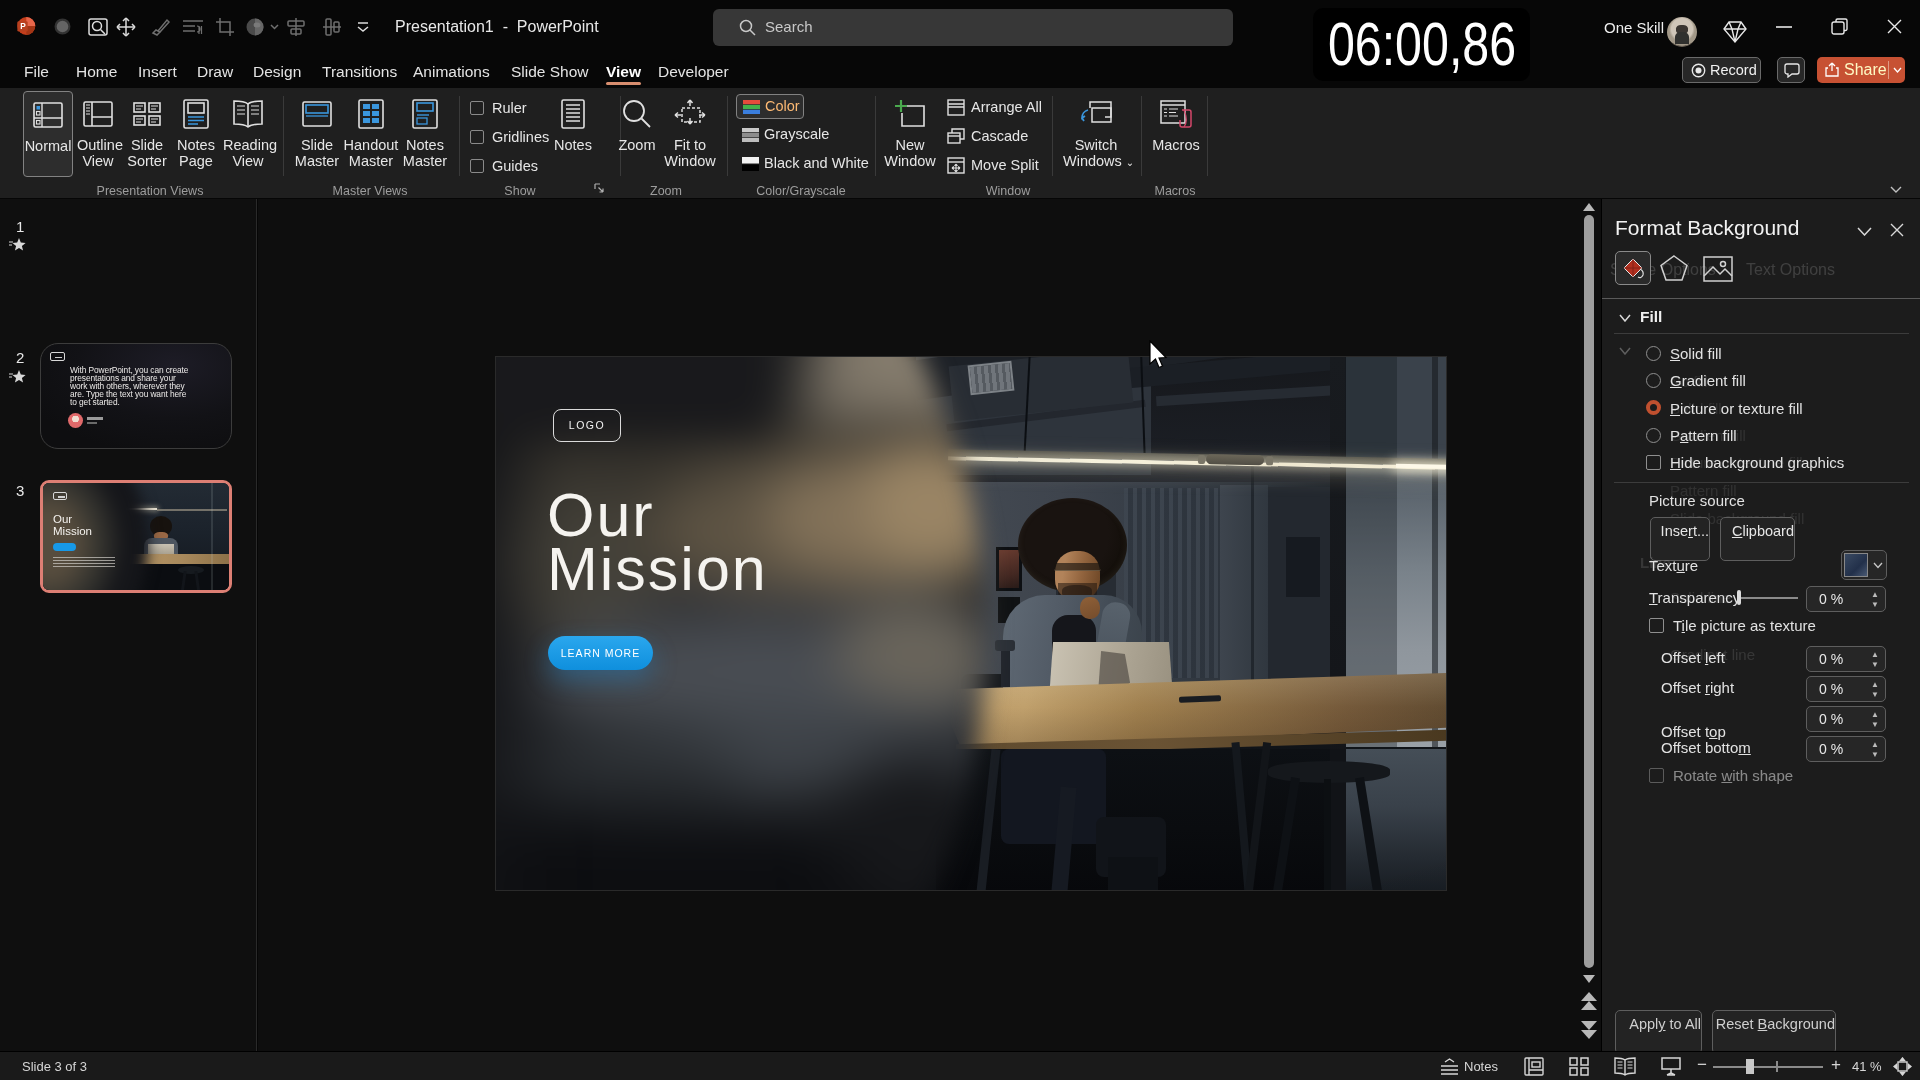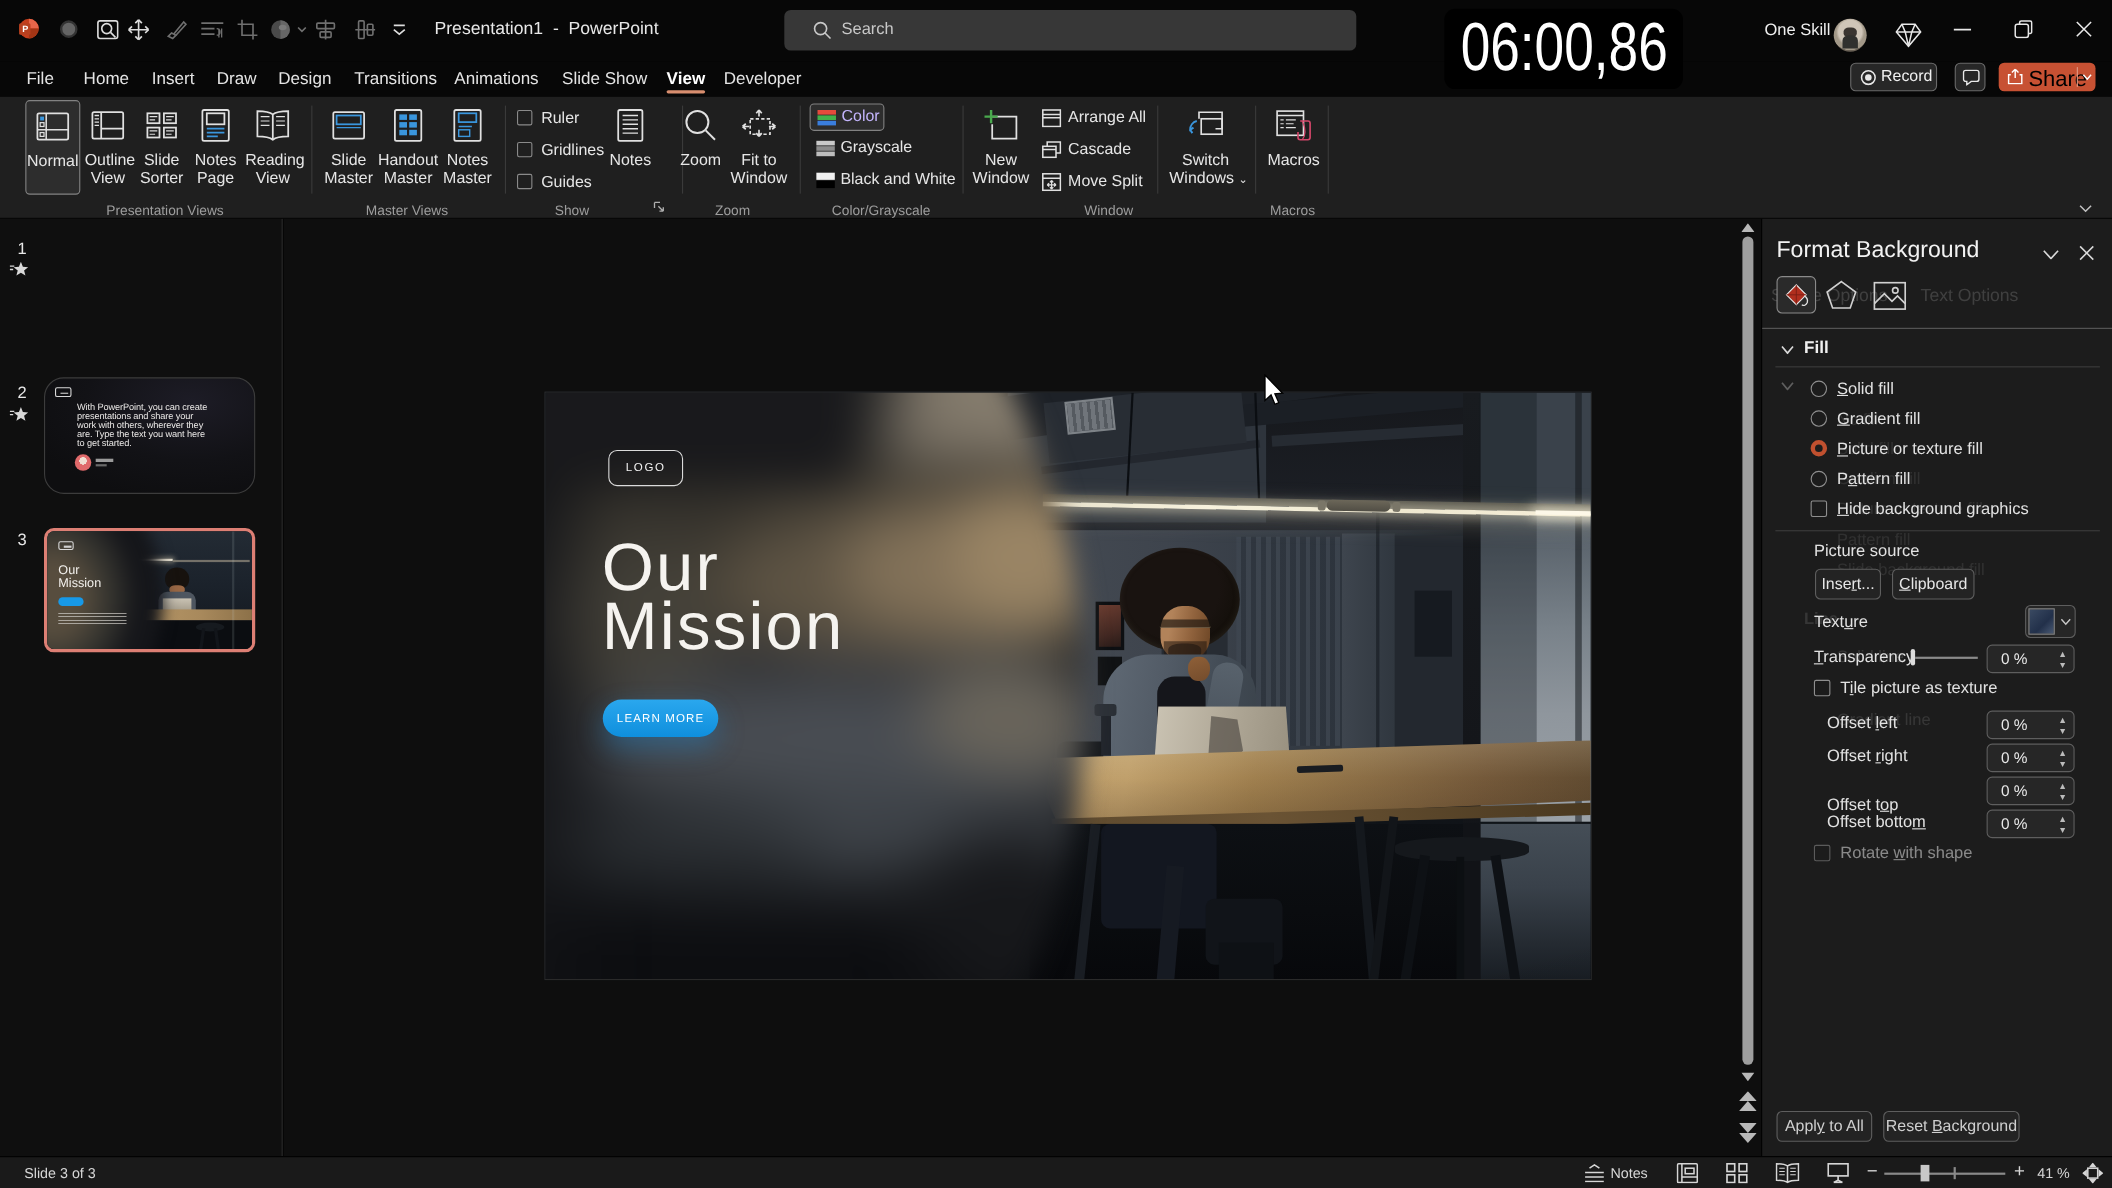--- a/index.html
+++ b/index.html
@@ -45,21 +45,21 @@
 
 
 #rightpanel { position:absolute; left:1601px; top:199px; width:319px; height:852px; background:#1c1c1c; border-left:1px solid #000;padding-left:16px; }
 .rp-radio { position:absolute; width:15px; height:15px; border:1.5px solid #8f8f8f; border-radius:50%; background:transparent; }
 .rp-radio.sel { border:4px solid #c0502f; }
 .rp-check { position:absolute; width:15px; height:15px; border:1px solid #8f8f8f; border-radius:2px; }
 .rp-label { position:absolute; color:#e2e2e2; font-size:15px; }
 .spinbox { position:absolute; width:80px; height:26px; background:#262626; border:1px solid #5e5e5e; border-radius:5px; color:#e8e8e8; font-size:14px; }
 .spinbox .val { position:absolute; left:12px; top:4px; }
 .spinbox .arr { position:absolute; right:6px; font-size:8px; color:#bbb; line-height:8px; }
-.rp-btn { position:absolute; height:28px; background:#232323; border:1px solid #5e5e5e; border-radius:5px; color:#e6e6e6; font-size:14.5px; text-align:center; }
+.rp-btn { position:absolute; height:44px; background:#232323; border:1px solid #5e5e5e; border-radius:5px; color:#e6e6e6; font-size:14.5px; text-align:right; }
 
 
 #statusbar { position:absolute; left:0; top:1051px; width:1920px; height:29px; background:#1a1a1a; border-top:1px solid #000; color:#d6d6d6; font-size:13px; }
 </style>
 </head>
 <body>
 <div id="app">
   <div id="titlebar">
 
     <svg class="qicon" style="left:16px;top:15px" width="22" height="22" viewBox="0 0 32 32">
@@ -164,21 +164,21 @@
     <div style="position:absolute;left:1777px;top:57px;width:28px;height:26px;background:#272727;border:1px solid #6a6a6a;border-radius:5px;z-index:20">
       <svg style="position:absolute;left:6px;top:5px" width="16" height="15" viewBox="0 0 16 15" fill="none" stroke="#e8e8e8" stroke-width="1.3">
           <path d="M1 3 a2 2 0 0 1 2-2 H13 a2 2 0 0 1 2 2 V9 a2 2 0 0 1 -2 2 H8 L4 14 V11 H3 a2 2 0 0 1 -2-2 Z"></path>
         </svg>
     </div>
     <div style="position:absolute;left:1817px;top:57px;width:88px;height:26px;background:#c75133;border-radius:5px;z-index:20">
       <svg style="position:absolute;left:7px;top:5px" width="16" height="15" viewBox="0 0 16 15" fill="none" stroke="#fff" stroke-width="1.3">
           <path d="M8 9 V1 M8 1 L5 4 M8 1 L11 4"></path>
           <path d="M4 6 H2 V14 H14 V6 H12"></path>
         </svg>
-      <span style="position:absolute;left:27px;top:4px;color:#000000;font-size:20px">Share</span>
+      <span style="position:absolute;left:27px;top:4px;color:#fef9c3;font-size:16px">Share</span>
       <div style="position:absolute;left:71px;top:4px;width:1px;height:18px;background:#e09a85"></div>
       <svg style="position:absolute;left:76px;top:10px" width="9" height="7" viewBox="0 0 9 7" fill="none" stroke="#fff" stroke-width="1.3">
           <path d="M1 1 L4.5 5 L8 1"></path>
         </svg>
     </div>
   </div>
   <div id="tabrow">
     <span class="tab" style="left:24px">File</span>
     <span class="tab" style="left:76px">Home</span>
     <span class="tab" style="left:138px">Insert</span>
@@ -306,21 +306,21 @@
     </div>
     <div class="rgsep" style="left:727px"></div>
     <div class="rglabel" style="left:606px;width:120px">Zoom</div>
 
     <div style="position:absolute;left:736px;top:6px;width:68px;height:25px;border:1px solid #828282;border-radius:4px;background:#2d2d2d">
       <svg style="position:absolute;left:6px;top:4px" width="17" height="16" viewBox="0 0 17 16">
         <rect x="0" y="1" width="17" height="4.2" fill="#e54b3c"></rect>
           <rect x="0" y="5.9" width="17" height="4.2" fill="#43b14b"></rect>
           <rect x="0" y="10.8" width="17" height="4.2" fill="#3a7ede"></rect>
       </svg>
-      <span style="position:absolute;left:28px;top:3px;font-size:14.5px;color:#c4b5fd">Color</span>
+      <span style="position:absolute;left:28px;top:3px;font-size:14.5px;color:#fdba74">Color</span>
     </div>
     <div style="position:absolute;left:737px;top:35px;height:25px;color:#e6e6e6;font-size:14.5px">
       <svg style="position:absolute;left:5px;top:4px" width="17" height="16" viewBox="0 0 17 16">
         <rect x="0" y="1" width="17" height="4.2" fill="#c9c9c9"></rect>
           <rect x="0" y="5.9" width="17" height="4.2" fill="#8c8c8c"></rect>
           <rect x="0" y="10.8" width="17" height="4.2" fill="#bdbdbd"></rect>
       </svg>
       <span style="position:absolute;left:27px;top:3px;width:100px">Grayscale</span>
     </div>
     <div style="position:absolute;left:737px;top:64px;height:25px;color:#e6e6e6;font-size:14.5px">

